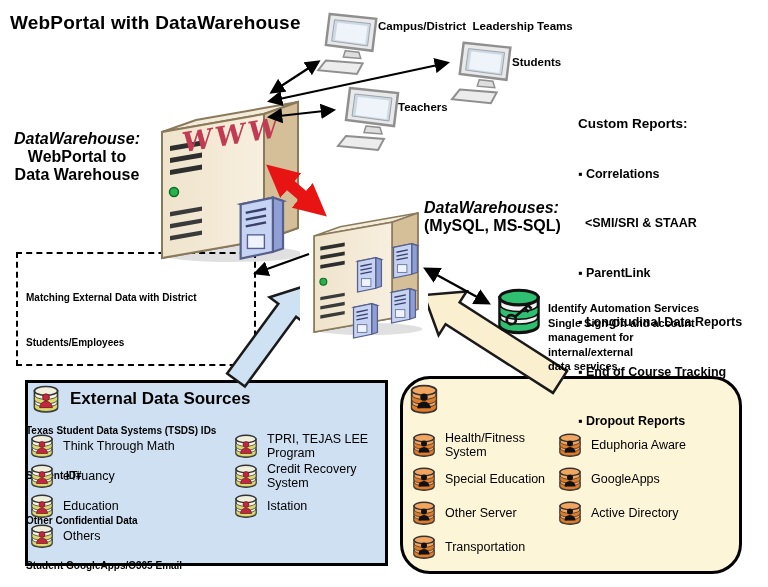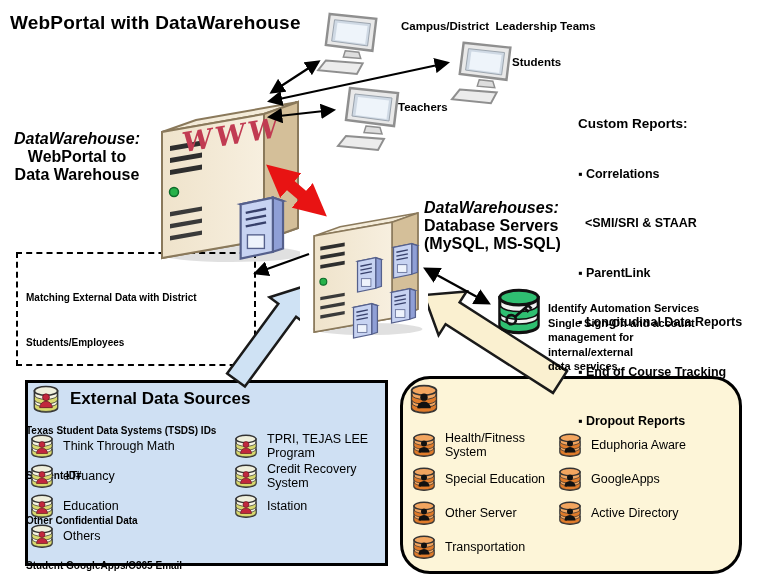--- a/index.html
+++ b/index.html
@@ -137,28 +137,27 @@
   <svg class="abs" viewBox="0 0 140 162" width="140" height="162" style="left:300px;top:188px;">
     <rect x="0" y="0" width="128" height="158" fill="#fff"></rect>
     <use href="#sym-tower" x="2" y="2" width="122" height="156"></use>
     <use href="#sym-minitower" x="52" y="62" width="34" height="44"></use>
     <use href="#sym-minitower" x="88" y="48" width="34" height="44"></use>
     <use href="#sym-minitower" x="48" y="108" width="34" height="44"></use>
     <use href="#sym-minitower" x="86" y="93" width="34" height="44"></use>
   </svg>
   <div class="abs caption" style="left:424px;top:199px;width:190px;">
     <div class="it">DataWarehouses:</div>
-    <div>Database Servers</div>
     <div>(MySQL, MS-SQL)</div>
   </div>
 
   <svg class="abs" width="74" height="64" viewBox="0 0 76 66" style="left:316px;top:12px;">
       <use href="#sym-computer"></use>
     </svg>
-  <div class="abs client-label" style="left:378px;top:20px;margin-left:23px;">Campus/District  Leadership Teams</div>
+  <div class="abs client-label" style="left:378px;top:20px;">Campus/District  Leadership Teams</div>
 
   <svg class="abs" width="74" height="66" viewBox="0 0 76 66" style="left:450px;top:40px;">
       <use href="#sym-computer"></use>
     </svg>
   <div class="abs client-label" style="left:512px;top:56px;">Students</div>
 
   <svg class="abs" width="76" height="66" viewBox="0 0 76 66" style="left:336px;top:86px;">
       <use href="#sym-computer"></use>
     </svg>
   <div class="abs client-label" style="left:398px;top:101px;">Teachers</div>

